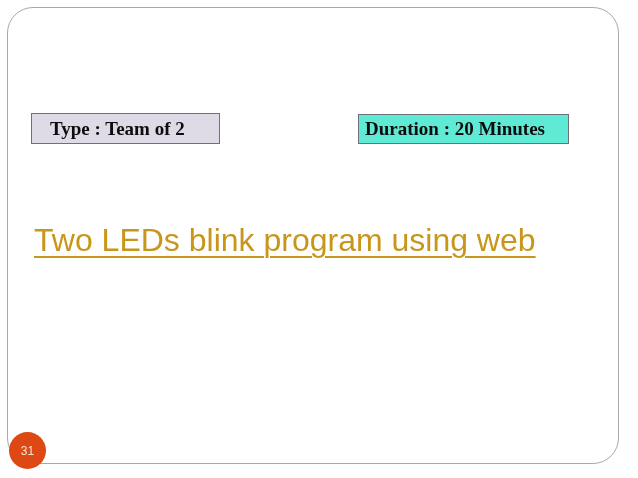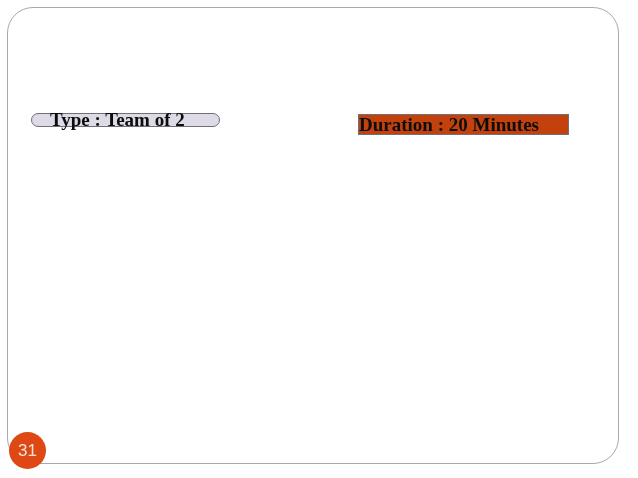--- a/index.html
+++ b/index.html
@@ -59,33 +59,32 @@
     font-weight: bold;
     font-size: 19px;
     color: #0d0d0d;
     white-space: nowrap;
   }
 
   .info-box.type-box {
     left: 31px;
     top: 113px;
     width: 189px;
-    height: 14px;
+    height: 31px;
     background: #dedbe6;
     padding-left: 18px;
-    border-radius: 7px;
   }
 
   .info-box.duration-box {
     left: 358px;
     top: 114px;
     width: 211px;
-    height: 21px;
-    background: #c2410c;
-    padding-left: 0;
+    height: 30px;
+    background: #5eead4;
+    padding-left: 6px;
   }
 
   
   .main-line {
     position: absolute;
     left: 34px;
     top: 222px;
     font-family: "Liberation Sans", sans-serif;
     font-size: 32px;
     font-weight: normal;
@@ -100,21 +99,21 @@
   .page-badge {
     position: absolute;
     left: 9px;
     top: 432px;
     width: 37px;
     height: 37px;
     border-radius: 50%;
     background: #dd4814;
     color: #f7e2d8;
     font-family: "Liberation Sans", sans-serif;
-    font-size: 17px;
+    font-size: 12px;
     display: flex;
     align-items: center;
     justify-content: center;
   }
 </style>
 </head>
 <body>
 
 <div class="slide">
 
@@ -122,18 +121,19 @@
 
 
   <div class="info-box type-box">
     <span>Type : Team of 2</span>
   </div>
 
   <div class="info-box duration-box">
     <span>Duration : 20 Minutes</span>
   </div>
 
+  <div class="main-line">Two LEDs blink program using web</div>
 
   <div class="page-badge">
     <span>31</span>
   </div>
 
 </div>
 
 </body></html>

